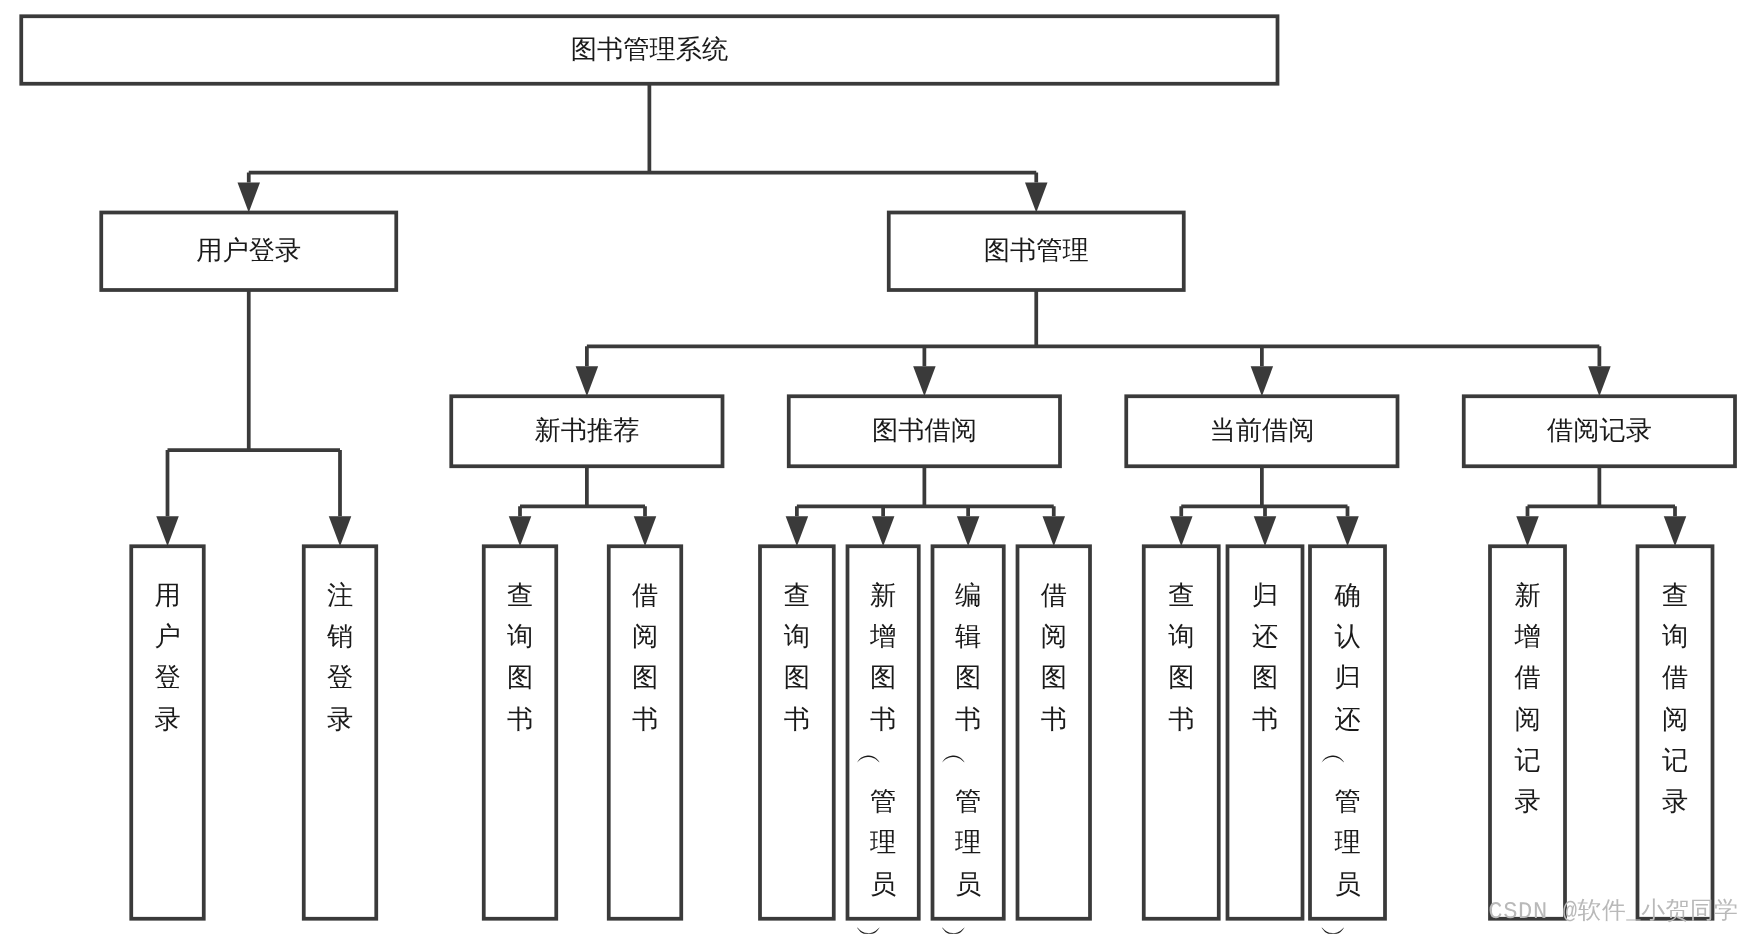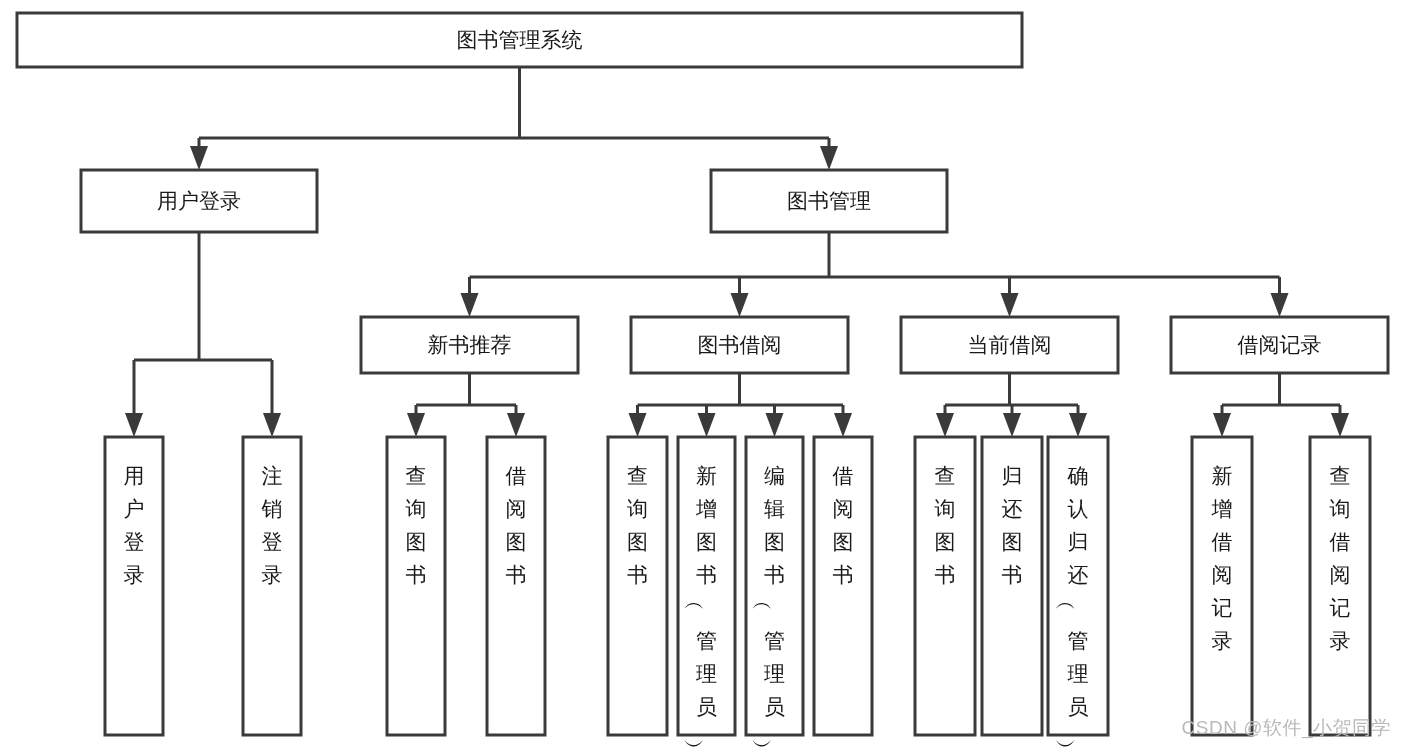--- a/index.html
+++ b/index.html
@@ -45,21 +45,21 @@
   .node-label-v {
     font-family: "Liberation Sans", "DejaVu Sans", sans-serif;
     font-size: 21px;
     fill: #1a1a1a;
     text-anchor: middle;
   }
   .watermark {
     position: absolute;
     right: 14px;
     bottom: 6px;
-    font-family: Liberation Sans, sans-serif;
+    font-family: Liberation Mono, monospace;
     font-size: 19px;
     color: #b9b9b9;
     white-space: nowrap;
     letter-spacing: 0.5px;
   }
 </style>
 </head>
 <body>
 
 <svg id="diagram" viewBox="0 0 1405 747">

